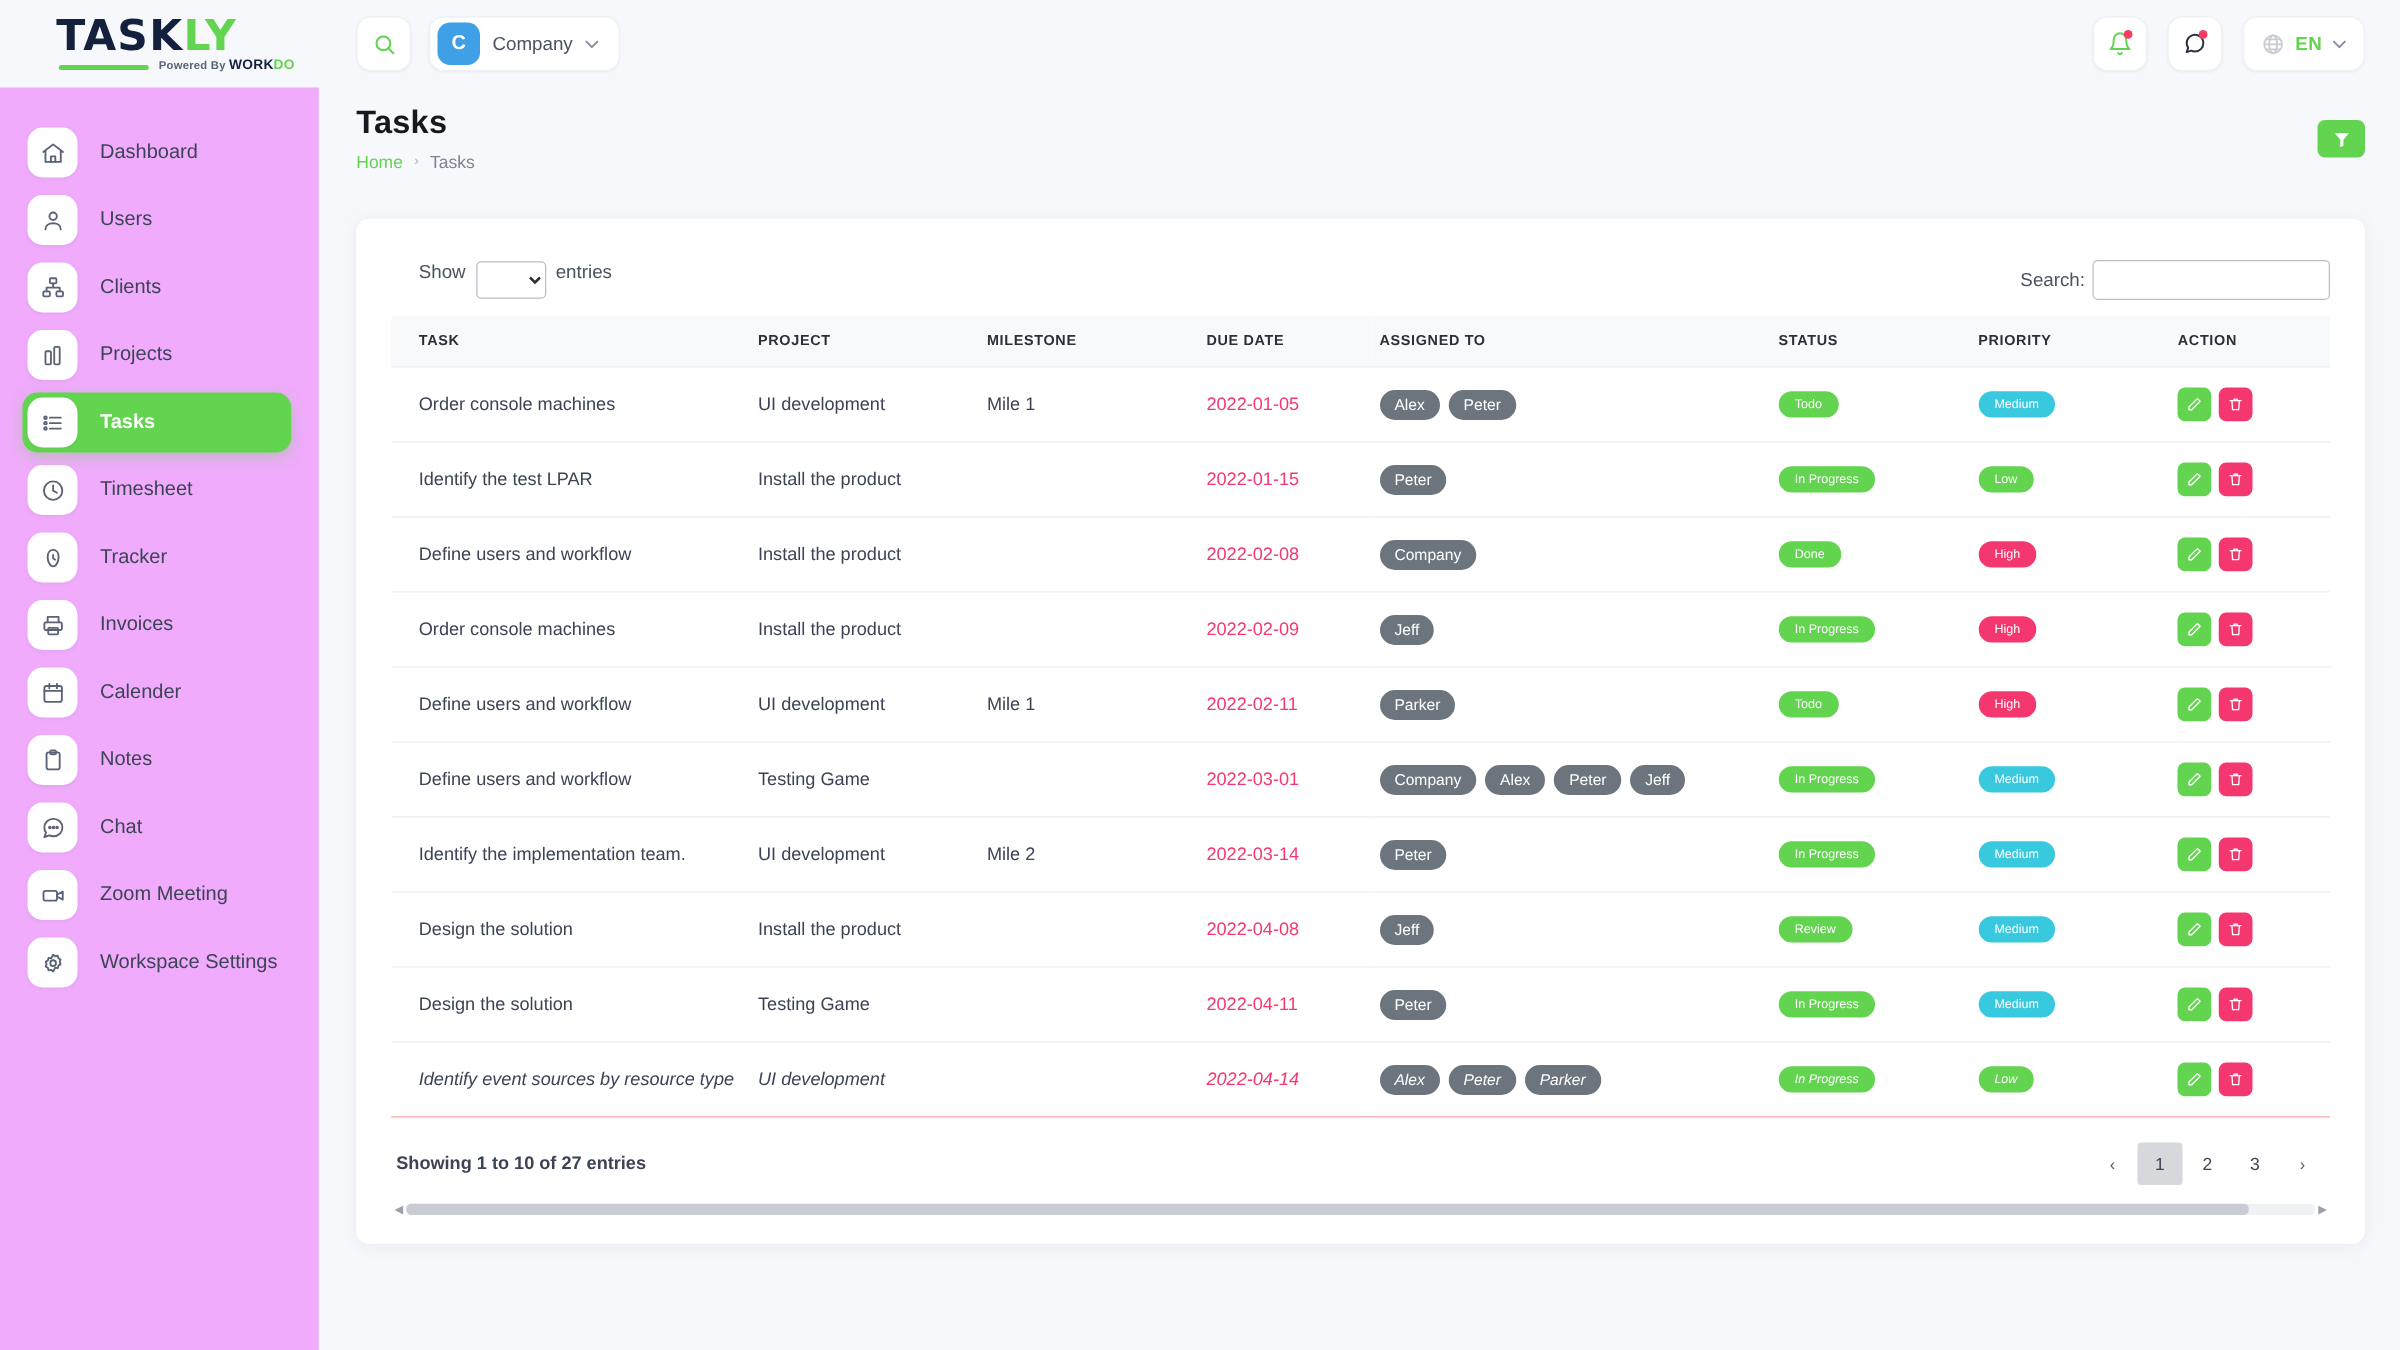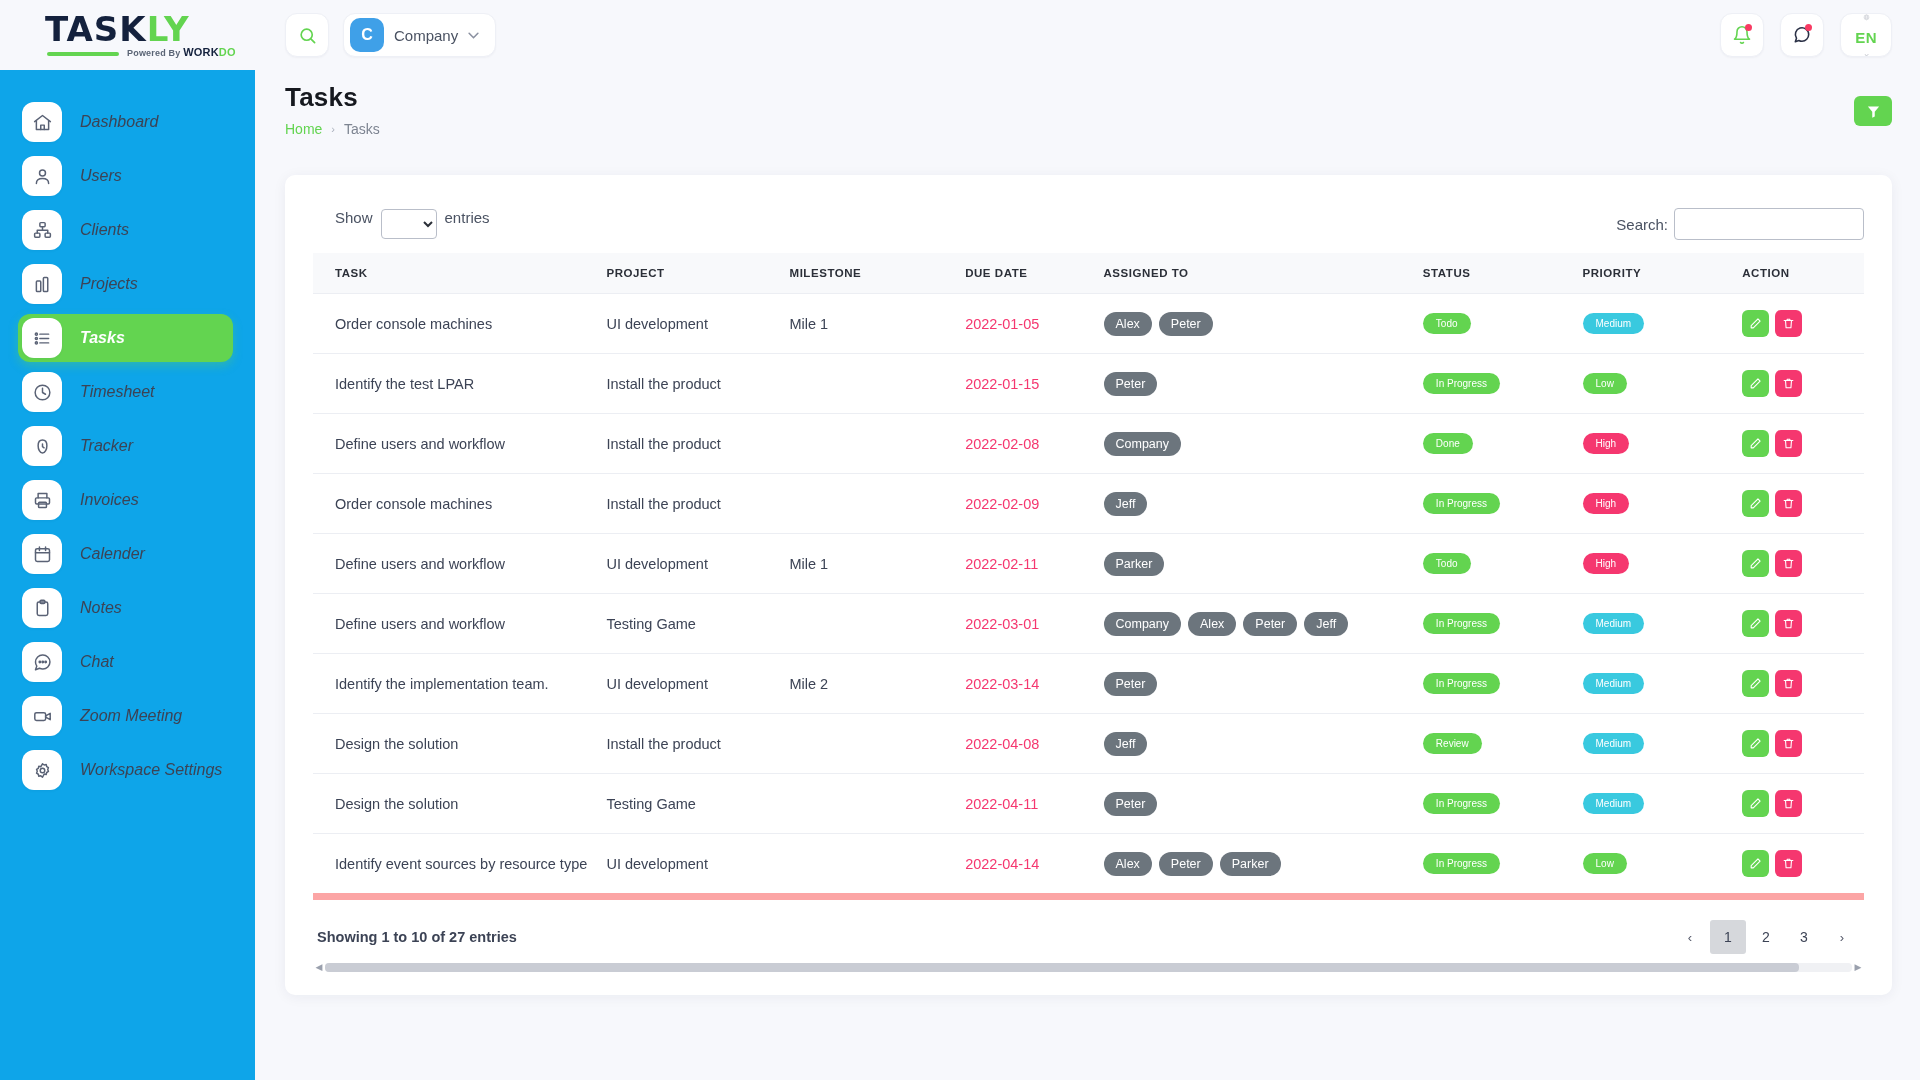--- a/index.html
+++ b/index.html
@@ -67,29 +67,28 @@
   }
   .badge-dot {
     position: absolute; top: 10px; right: 11px;
     width: 7px; height: 7px; border-radius: 50%; background: #f83b63;
   }
   .lang-btn {
     height: 44px; border-radius: 12px; background: #ffffff;
     border: 1px solid #eef0f6; display: flex; align-items: center;
     gap: 8px; padding: 0 14px; cursor: pointer;
     box-shadow: 0 1px 2px rgba(20,33,61,.04);
-    flex-direction: column;
   }
   .lang-label { font-size: 15px; font-weight: 600; color: #63d450; letter-spacing: .5px; }
 
   
   .sidebar {
     position: absolute; top: 70px; left: 0;
     width: 255px; height: 1010px;
-    background: #0ea5e9; padding-top: 22px; font-style: italic;
+    background: #f0abfc; padding-top: 22px;
   }
   .nav-item {
     display: flex; align-items: center; gap: 18px;
     height: 48px; margin: 6px 22px 6px 18px;
     border-radius: 12px; padding-left: 4px; cursor: pointer;
   }
   .nav-item .nav-ico {
     width: 40px; height: 40px; min-width: 40px; border-radius: 12px;
     background: #ffffff;
     display: flex; align-items: center; justify-content: center;
@@ -142,21 +141,21 @@
     color: #2b2f38; letter-spacing: .55px;
     padding: 14px 6px; border-bottom: 1px solid #eceef3;
   }
   thead th:first-child { padding-left: 22px; }
   tbody td {
     font-size: 14.5px; color: #3c4355;
     padding: 16px 6px; border-bottom: 1px solid #eceef3;
     vertical-align: middle;
   }
   tbody td:first-child { padding-left: 22px; }
-  tbody tr:last-child td { border-bottom: 7px solid #fca5a5; }
+  tbody tr:last-child td { border-bottom: 1px solid #fca5a5; font-style: italic; }
   .col-task { width: 270px; }
   .col-project { width: 172px; }
   .col-milestone { width: 165px; }
   .col-due { width: 130px; }
   .col-assigned { width: 300px; }
   .col-status { width: 150px; }
   .col-priority { width: 150px; }
   .col-action { width: 120px; }
 
   .due-date { color: #f5376f; font-size: 14.5px; }

